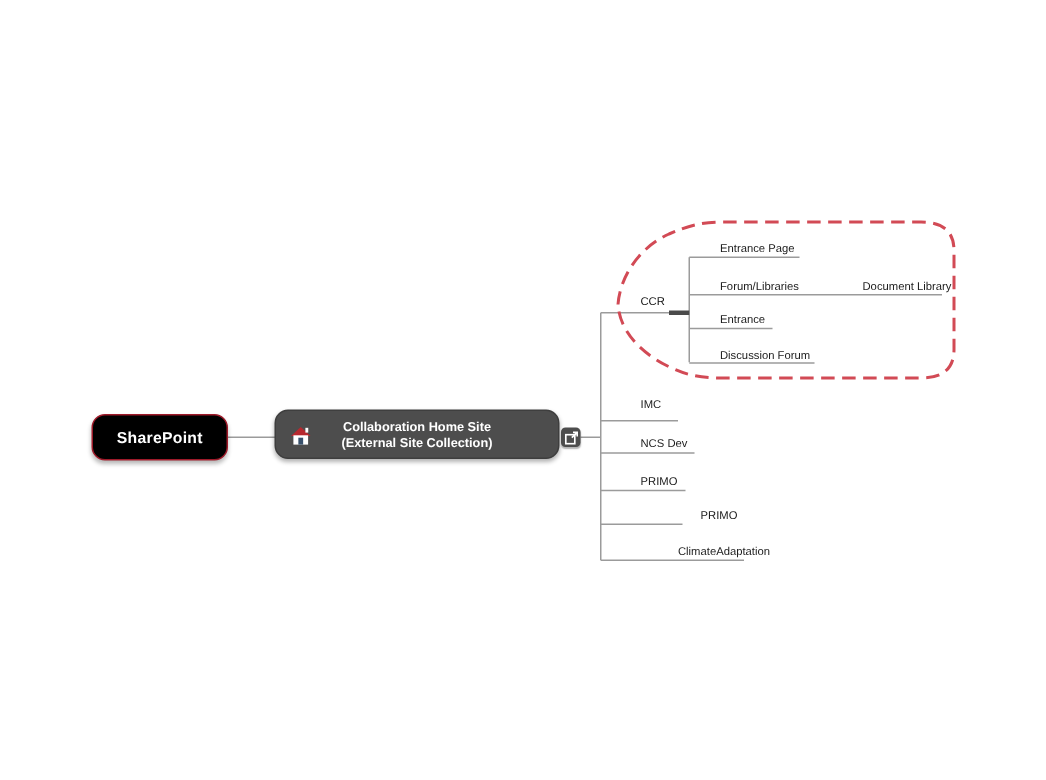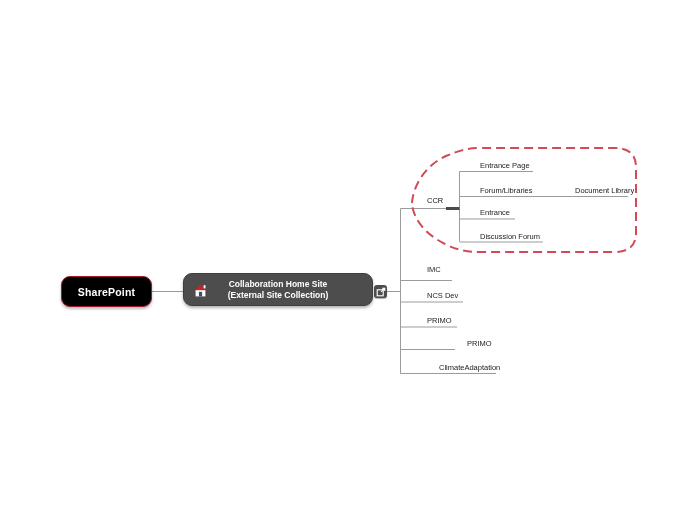--- a/index.html
+++ b/index.html
@@ -138,15 +138,15 @@
   <div class="topic-label" style="left:480px; top:161px;">Entrance Page</div>
   <div class="topic-label" style="left:480px; top:185.5px;">Forum/Libraries</div>
   <div class="topic-label" style="left:563px; top:185.5px;margin-left:12px;">Document Library</div>
   <div class="topic-label" style="left:480px; top:208px;">Entrance</div>
   <div class="topic-label" style="left:480px; top:231.5px;">Discussion Forum</div>
 
   <div class="topic-label" style="left:427px; top:265px;">IMC</div>
   <div class="topic-label" style="left:427px; top:291px;">NCS Dev</div>
   <div class="topic-label" style="left:427px; top:316px;">PRIMO</div>
   <div class="topic-label" style="left:427px; top:338.5px;padding-left:40px;">PRIMO</div>
-  <div class="topic-label" style="left:439px; top:362.5px;">ClimateAdaptation</div>
+  <div class="topic-label" style="left:452px; top:362.5px;">ClimateAdaptation</div>
 
 </div>
 
 </body></html>

